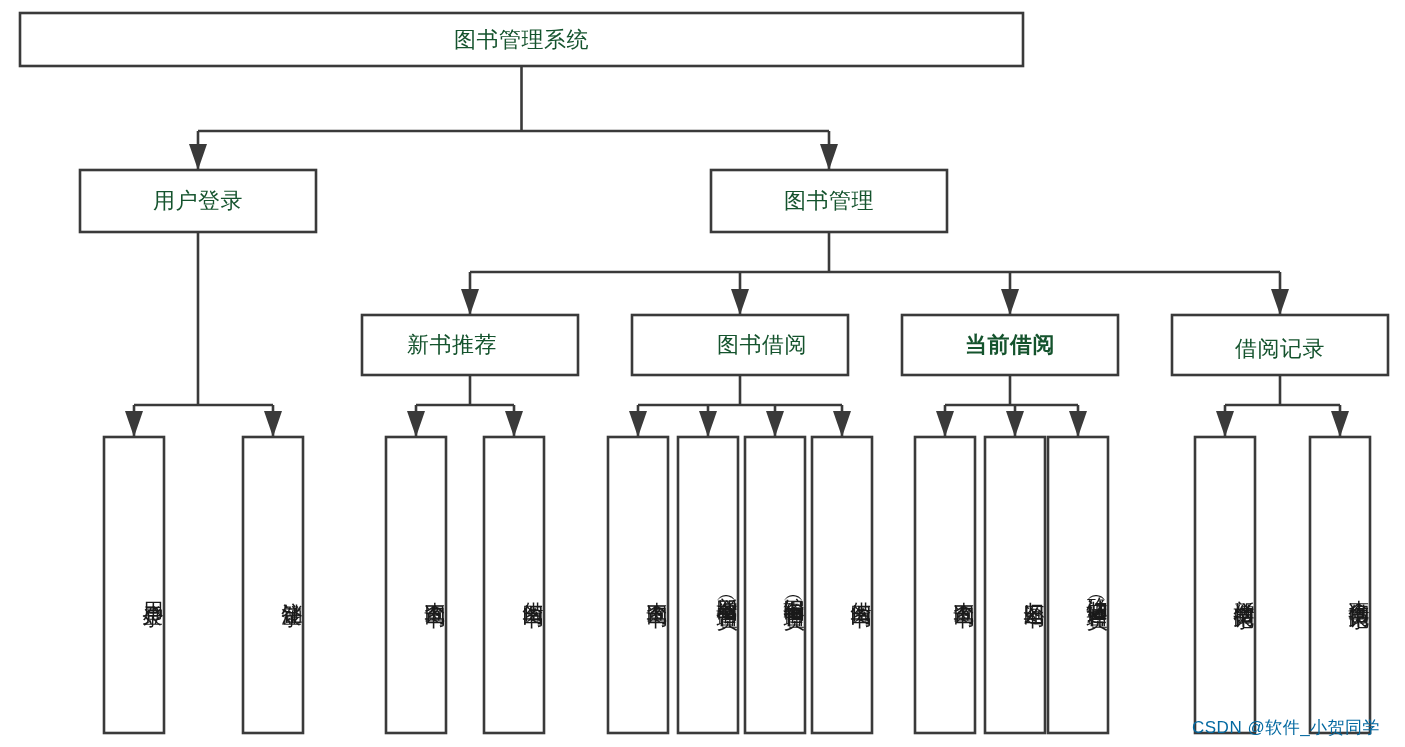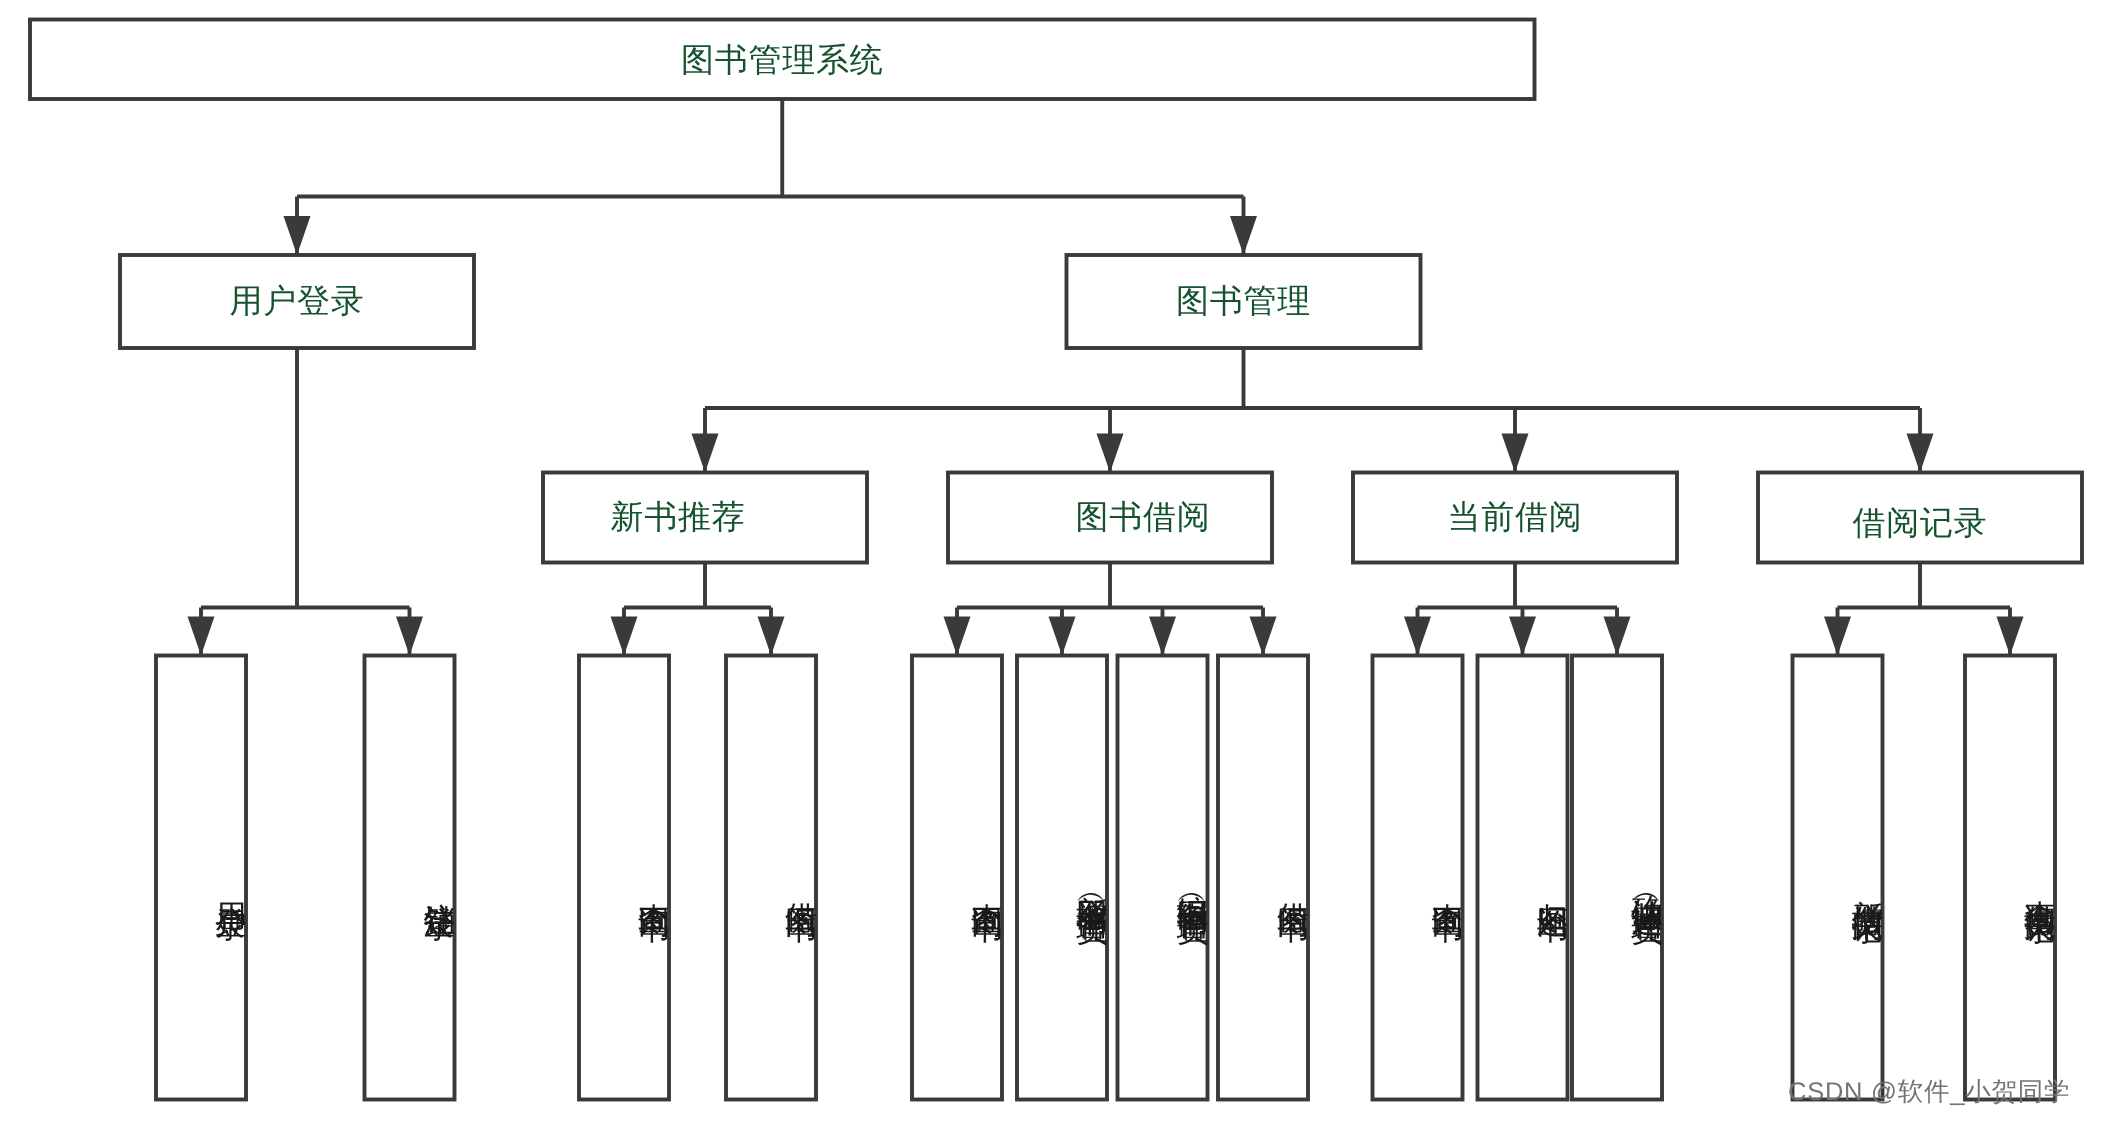--- a/index.html
+++ b/index.html
@@ -60,21 +60,21 @@
     color: #1a1a1a;
     font-size: 21px;
     writing-mode: vertical-rl;
     text-orientation: upright;
     letter-spacing: 2px;
     line-height: 1;
     pointer-events: none;
   }
   .watermark {
     position: absolute;
-    color: #737373;
+    color: #0369a1;
     font-size: 17px;
     letter-spacing: 0.5px;
     white-space: nowrap;
   }
 </style>
 </head>
 <body>
 
 <div id="diagram-root">
 
@@ -156,21 +156,21 @@
         <polygon points="1331,411 1349,411 1340,437" class="arrow-head"></polygon>
       </g>
   </svg>
 
   <div id="labels-layer">
       <div class="node-label-h" style="left: 20px; top: 13px; width: 1003px; height: 53px;">图书管理系统</div>
       <div class="node-label-h" style="left: 80px; top: 170px; width: 236px; height: 62px;">用户登录</div>
       <div class="node-label-h" style="left: 711px; top: 170px; width: 236px; height: 62px;">图书管理</div>
       <div class="node-label-h" style="left: 362px; top: 315px; width: 180px; height: 60px;">新书推荐</div>
       <div class="node-label-h" style="left: 632px; top: 315px; width: 260px; height: 60px;">图书借阅</div>
-      <div class="node-label-h" style="left: 902px; top: 315px; width: 216px; height: 60px;">当前借阅</div>
+      <div class="node-label-h" style="left: 902px; top: 315px; width: 216px; height: 60px; font-weight: bold;">当前借阅</div>
       <div class="node-label-h" style="left: 1172px; top: 315px; width: 216px; height: 68px;">借阅记录</div>
       <div class="node-label-v" style="left: 104px; top: 451px; width: 60px; height: 276px;">用户登录</div>
       <div class="node-label-v" style="left: 243px; top: 451px; width: 60px; height: 276px;">注销登录</div>
       <div class="node-label-v" style="left: 386px; top: 451px; width: 60px; height: 276px;">查询图书</div>
       <div class="node-label-v" style="left: 484px; top: 451px; width: 60px; height: 276px;">借阅图书</div>
       <div class="node-label-v" style="left: 608px; top: 451px; width: 60px; height: 276px;">查询图书</div>
       <div class="node-label-v" style="left: 678px; top: 451px; width: 60px; height: 276px;">新增图书（管理员）</div>
       <div class="node-label-v" style="left: 745px; top: 451px; width: 60px; height: 276px;">编辑图书（管理员）</div>
       <div class="node-label-v" style="left: 812px; top: 451px; width: 60px; height: 276px;">借阅图书</div>
       <div class="node-label-v" style="left: 915px; top: 451px; width: 60px; height: 276px;">查询图书</div>

